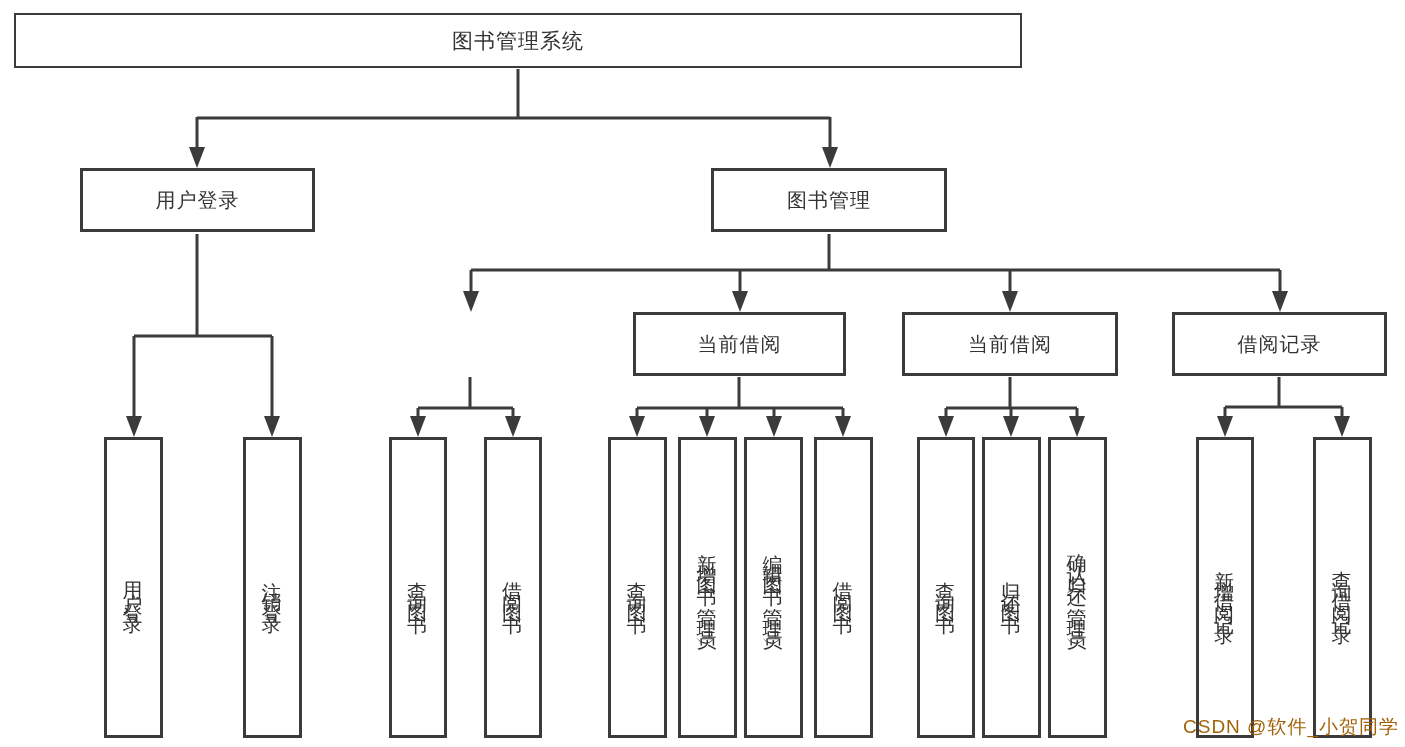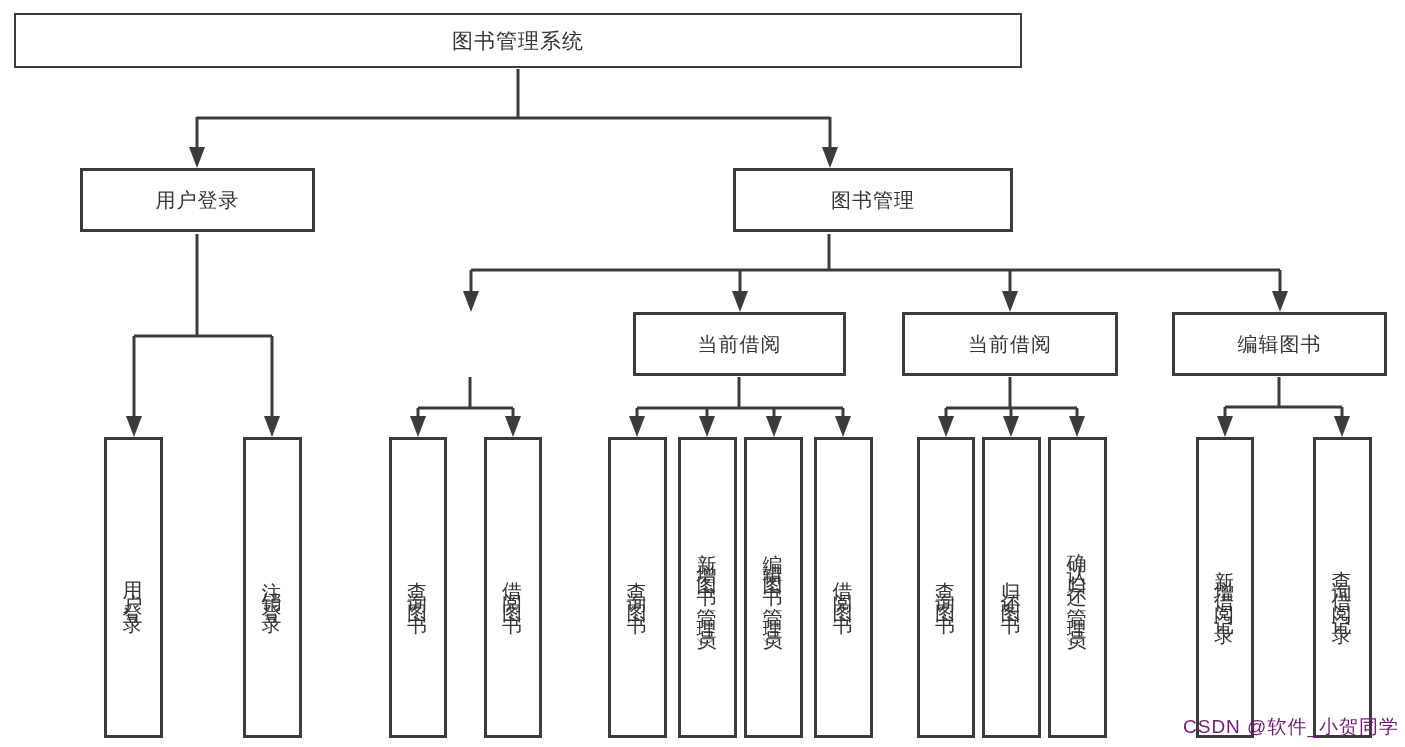--- a/index.html
+++ b/index.html
@@ -31,21 +31,21 @@
     letter-spacing:11px;
     font-size:20px;
     color:#333333;
     white-space:nowrap;
   }
   .watermark{
     position:absolute;
     left:1183px;top:714px;
     width:222px;
     font-size:19px;
-    color:#701a75;
+    color:#a16207;
     letter-spacing:1px;
     z-index:3;
     white-space:nowrap;
   }
 </style>
 </head>
 <body>
 
 <div id="stage">
 
@@ -118,32 +118,32 @@
     </g>
   </svg>
 
   <div class="node root" style="left:14px;top:13px;width:1008px;height:55px;">
     <span>图书管理系统</span>
   </div>
 
   <div class="node" style="left:80px;top:168px;width:235px;height:64px;">
     <span>用户登录</span>
   </div>
-  <div class="node" style="left:711px;top:168px;width:280px;height:64px;margin-left:22px;">
+  <div class="node" style="left:711px;top:168px;width:236px;height:64px;">
     <span>图书管理</span>
   </div>
 
   <div class="node" style="left:633px;top:312px;width:213px;height:64px;">
     <span>当前借阅</span>
   </div>
   <div class="node" style="left:902px;top:312px;width:216px;height:64px;">
     <span>当前借阅</span>
   </div>
   <div class="node" style="left:1172px;top:312px;width:215px;height:64px;">
-    <span>编辑图书</span>
+    <span>借阅记录</span>
   </div>
 
   <div class="node leaf" style="left:104px;top:437px;width:59px;height:301px;">
     <span>用户登录</span>
   </div>
   <div class="node leaf" style="left:243px;top:437px;width:59px;height:301px;">
     <span>注销登录</span>
   </div>
 
   <div class="node leaf" style="left:389px;top:437px;width:58px;height:301px;">

